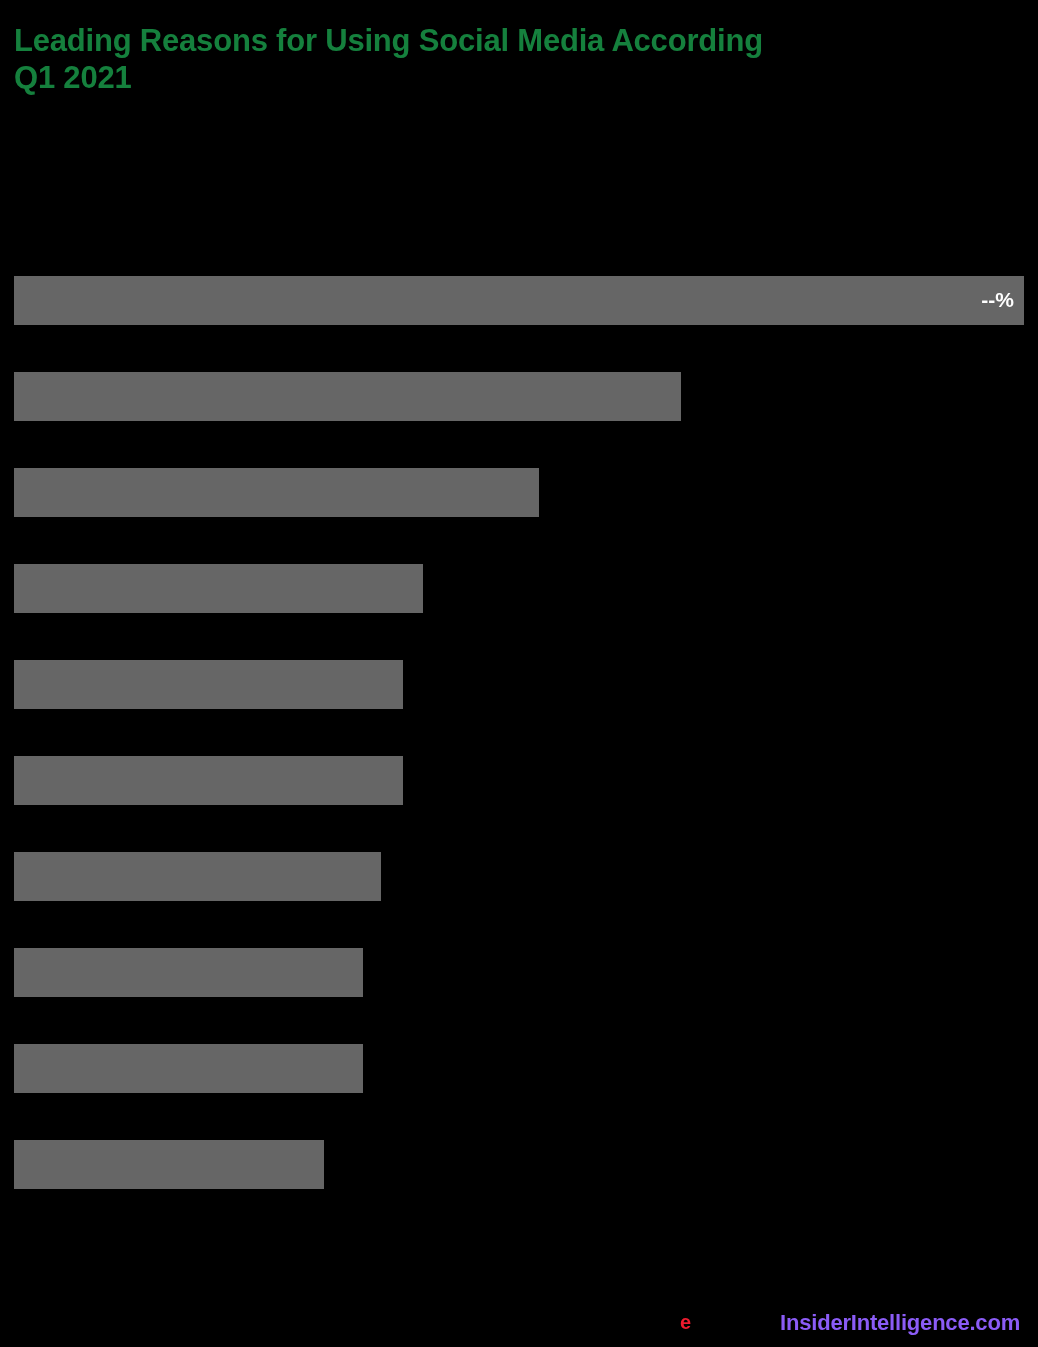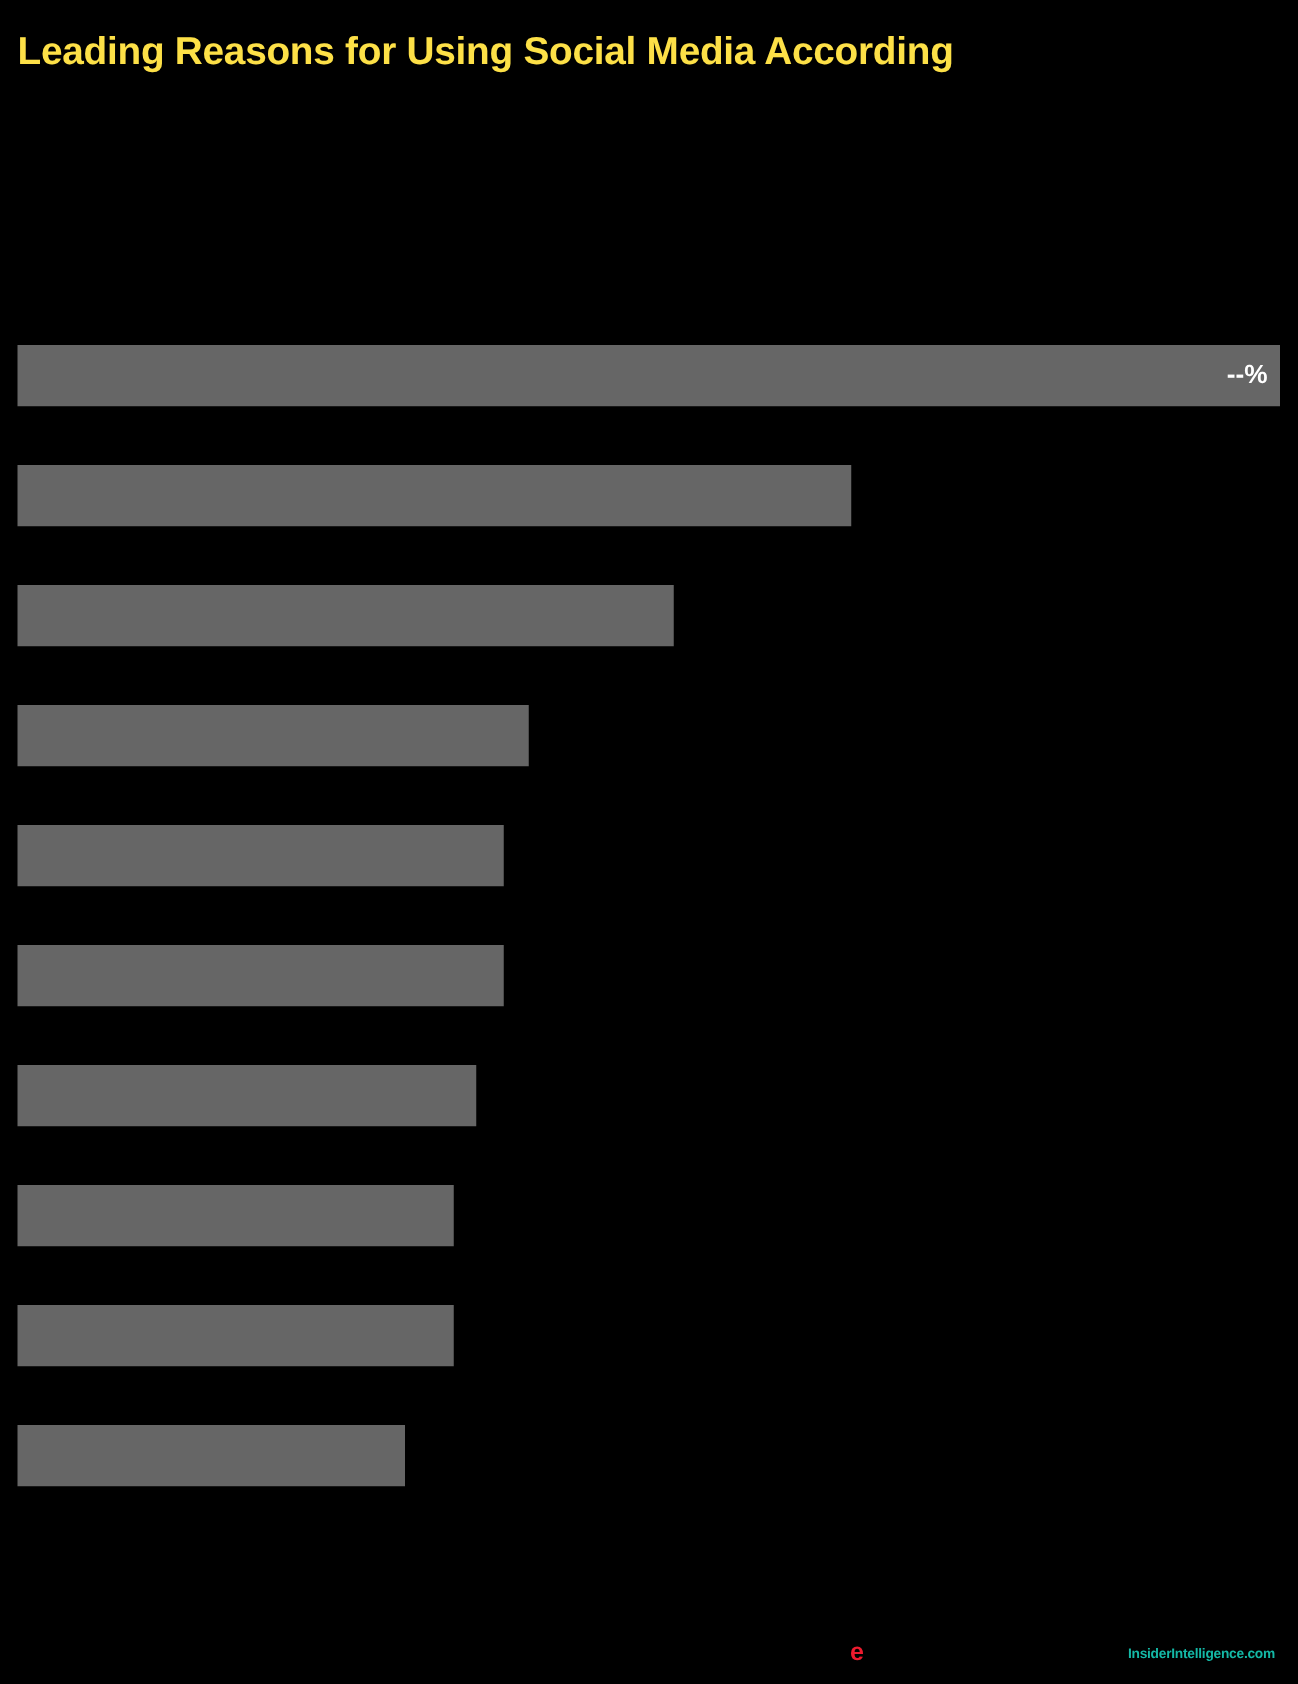--- a/index.html
+++ b/index.html
@@ -18,21 +18,21 @@
     position: relative;
     width: 1038px;
     height: 1347px;
     background: #000000;
   }
   .title {
     position: absolute;
     left: 14px;
     top: 22px;
     width: 1010px;
-    color: #fde047;
+    color: #15803d;
     font-size: 31px;
     font-weight: bold;
     line-height: 37px;
     letter-spacing: -0.2px;
   }
   .chart-area {
     position: absolute;
     left: 14px;
     top: 276px;
     width: 1010px;
@@ -81,34 +81,35 @@
     top: 1311px;
     color: #ED1B2E;
     font-size: 20px;
     font-weight: bold;
     line-height: 22px;
   }
   .brand {
     position: absolute;
     right: 18px;
     top: 1313px;
-    color: #14b8a6;
-    font-size: 11px;
+    color: #8b5cf6;
+    font-size: 22px;
     font-weight: bold;
     line-height: 20px;
     letter-spacing: -0.2px;
   }
 </style>
 </head>
 <body>
 
 <div class="page">
 
   <div class="title">
     <div>Leading Reasons for Using Social Media According</div>
+    <div>Q1 2021</div>
   </div>
 
   <div class="chart-area">
 
     <div class="bar-row">
       <div class="bar" style="width:100%"></div>
       <div class="bar-label" style="right:10px">--%</div>
       <div class="cat-label"></div>
     </div>
 

